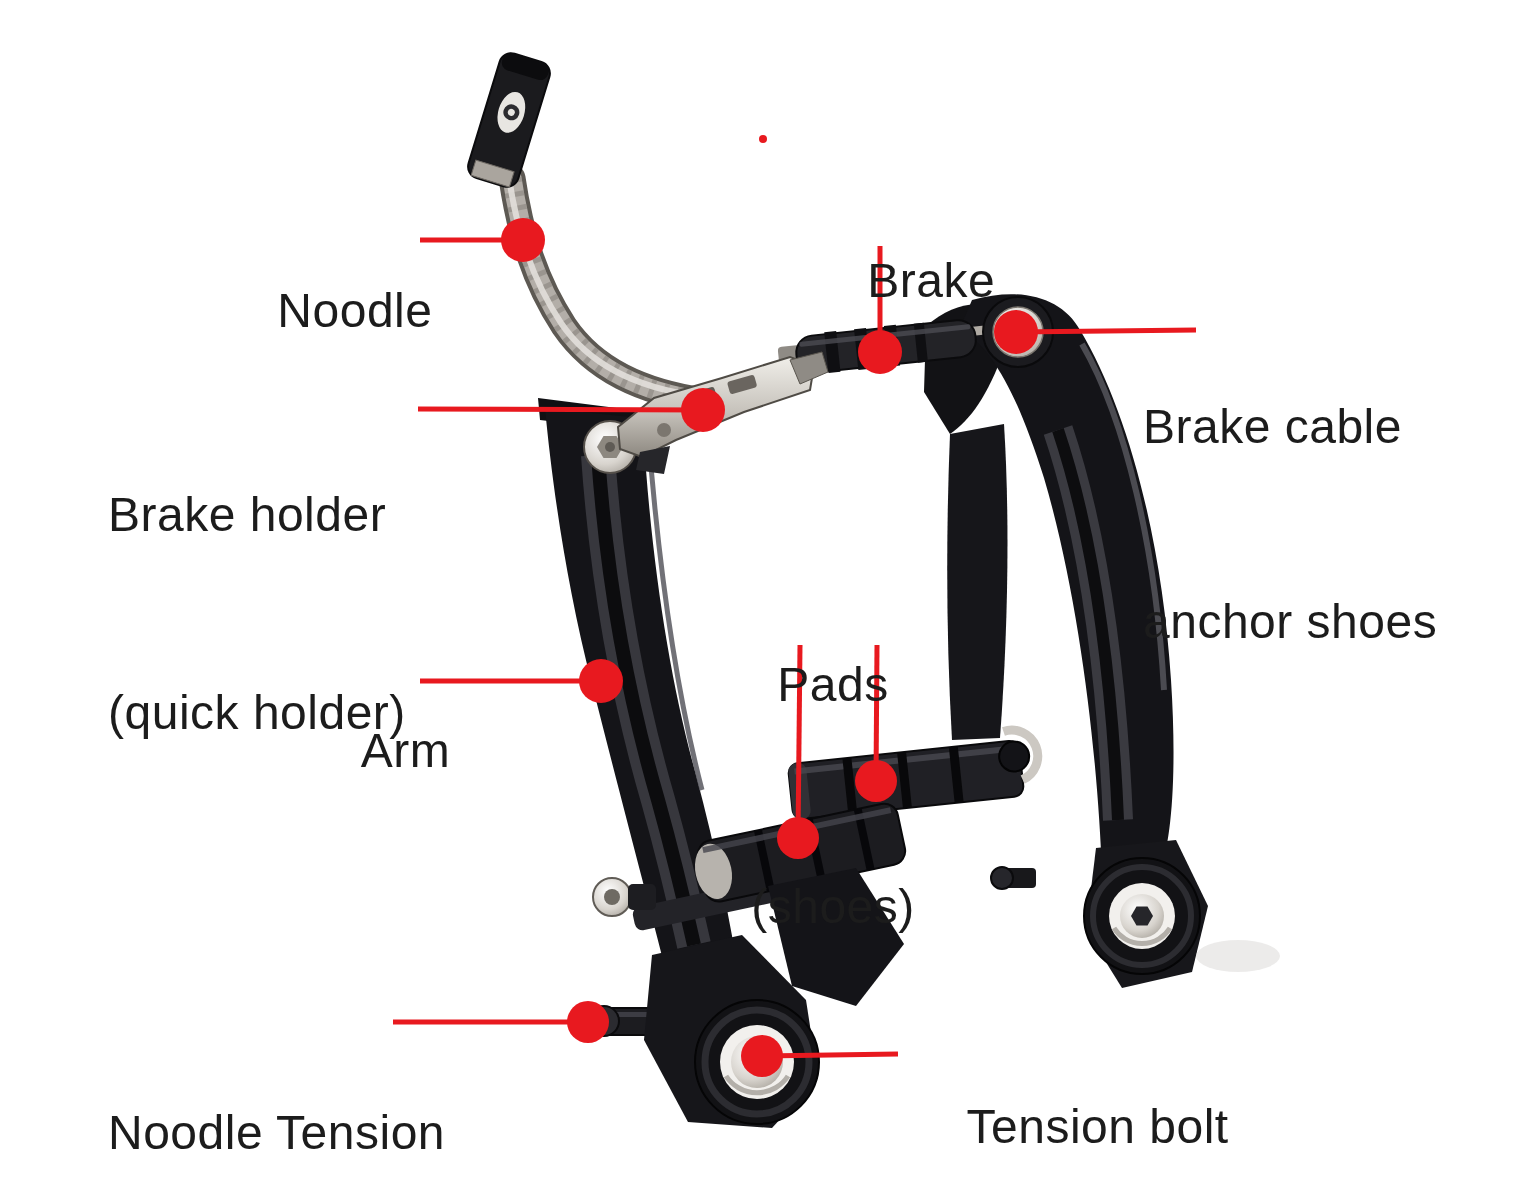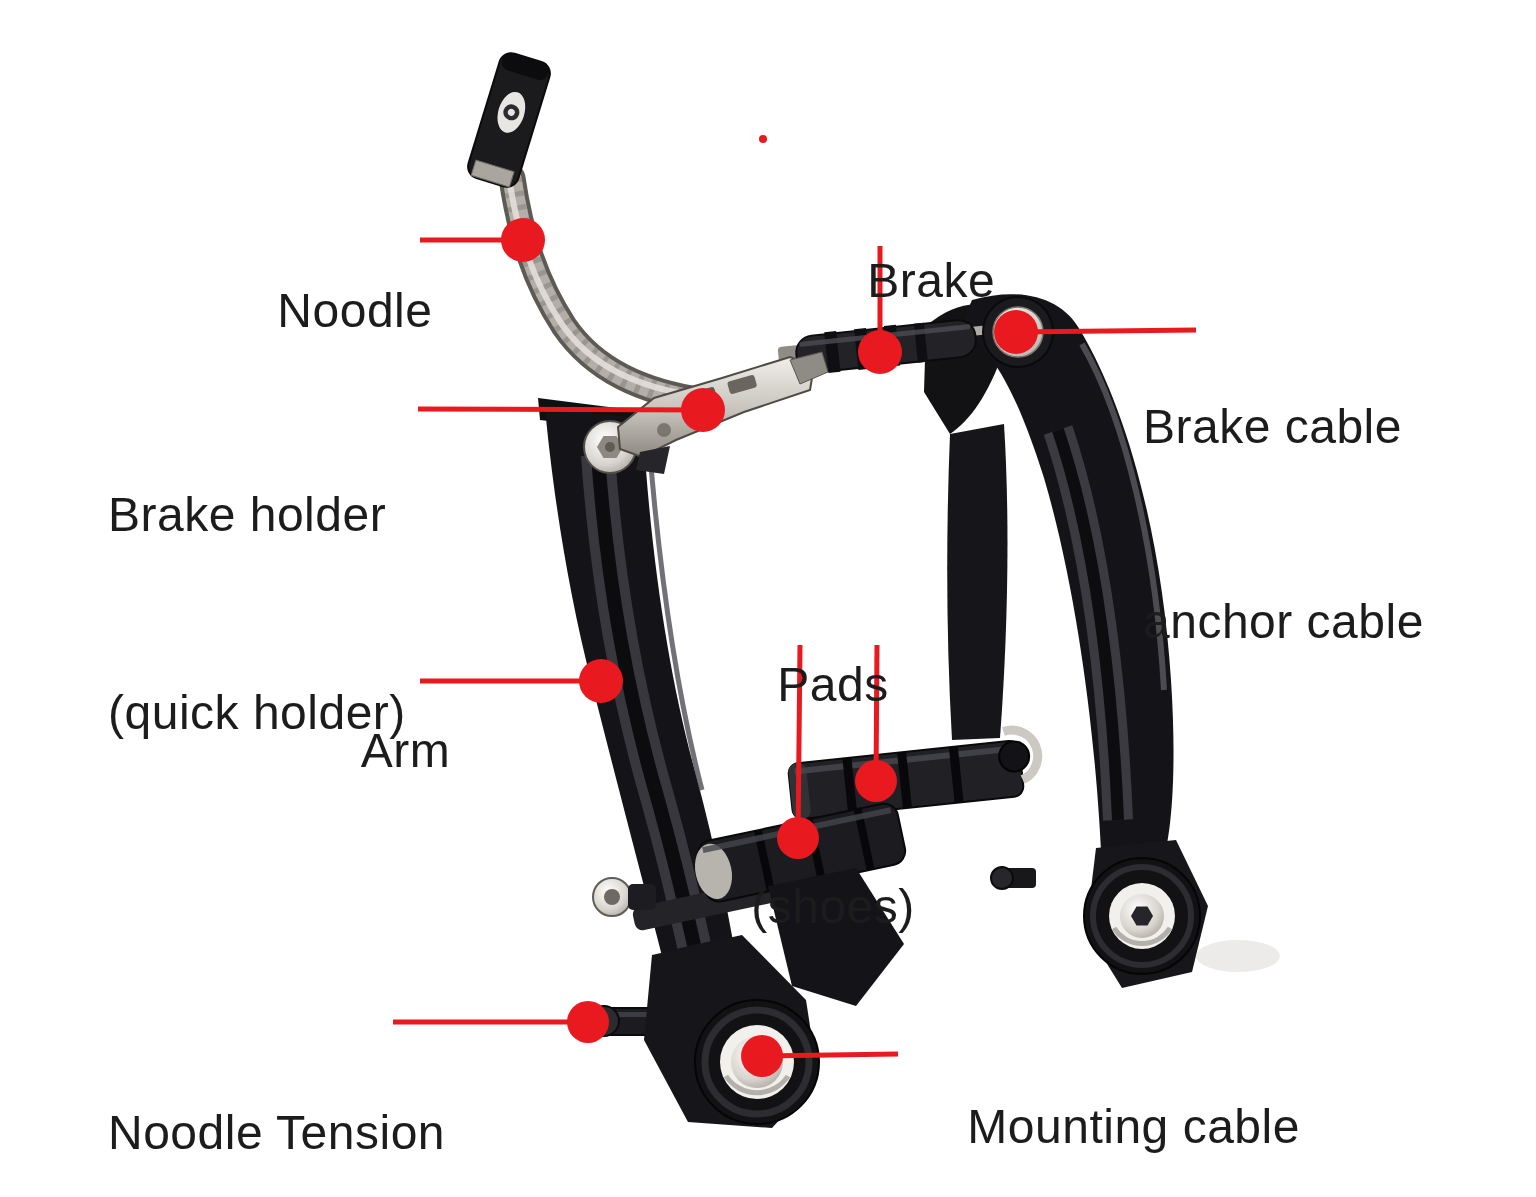--- a/index.html
+++ b/index.html
@@ -191,21 +191,21 @@
   <div class="label label-noodle">
     <span>Noodle</span>
   </div>
 
   <div class="label label-boot">
     <span>Brake</span>
   </div>
 
   <div class="label label-anchor">
     <div>Brake cable</div>
-    <div>anchor cable</div>
+    <div>anchor shoes</div>
   </div>
 
   <div class="label label-noodle-holder">
     <div>Brake holder</div>
     <div>(quick holder)</div>
   </div>
 
   <div class="label label-arm">
     <span>Arm</span>
   </div>
@@ -214,16 +214,16 @@
     <div>Pads</div>
     <div>(shoes)</div>
   </div>
 
   <div class="label label-spring">
     <div>Noodle Tension</div>
     
   </div>
 
   <div class="label label-mounting">
-    <span>Mounting cable</span>
+    <span>Tension bolt</span>
   </div>
 
 </div>
 
 </body></html>

